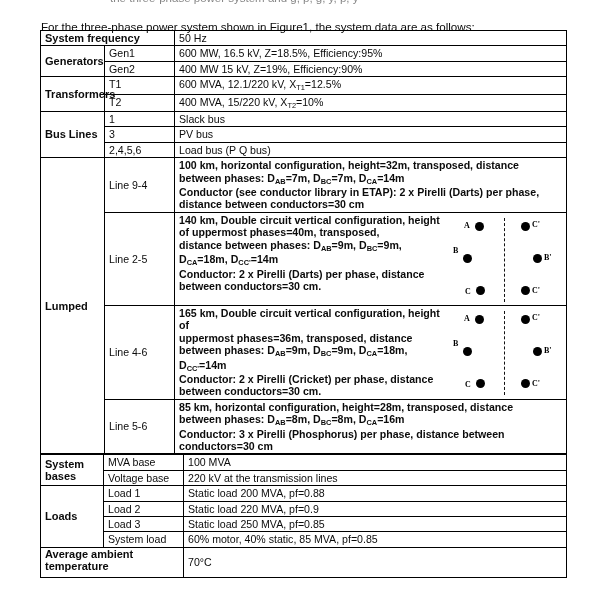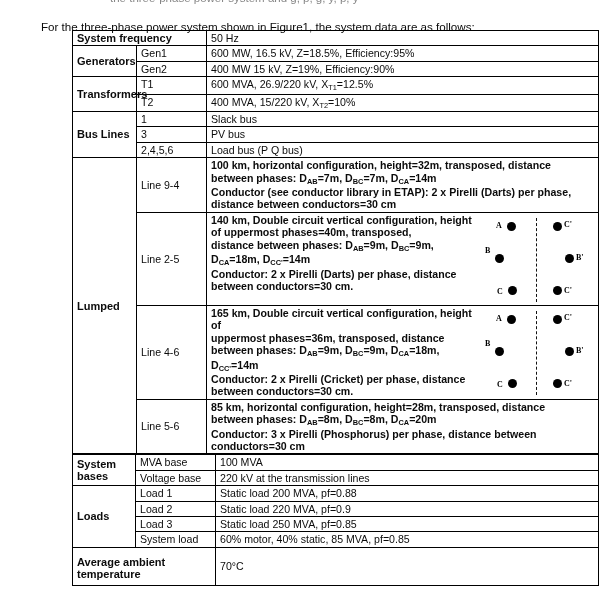--- a/index.html
+++ b/index.html
@@ -46,21 +46,20 @@
     left: 40px;
     width: 526px;
   }
 
   table.data {
     border-collapse: collapse;
     table-layout: fixed;
     width: 526px;
     font-size: 10.6px;
     line-height: 12.4px;
-    margin-left: 32px;
   }
 
   table.data td {
     border: 0.8px solid #000;
     padding: 1px 3px 1px 4px;
     vertical-align: top;
     color: #0b0b0b;
   }
 
   
@@ -170,21 +169,21 @@
     <td>600 MW, 16.5 kV, Z=18.5%, Efficiency:95%</td>
   </tr>
   <tr>
     <td>Gen2</td>
     <td>400 MW 15 kV, Z=19%, Efficiency:90%</td>
   </tr>
 
   <tr class="sect-top">
     <td class="lbl" rowspan="2">Transformers</td>
     <td>T1</td>
-    <td class="nowrap"><span>600 MVA, 26.9/220 kV, X</span><sub>T1</sub><span>=12.5%</span></td>
+    <td class="nowrap"><span>600 MVA, 12.1/220 kV, X</span><sub>T1</sub><span>=12.5%</span></td>
   </tr>
   <tr>
     <td>T2</td>
     <td class="nowrap"><span>400 MVA, 15/220 kV, X</span><sub>T2</sub><span>=10%</span></td>
   </tr>
 
   <tr class="sect-top">
     <td class="lbl" rowspan="3">Bus Lines</td>
     <td>1</td>
     <td>Slack bus</td>
@@ -274,21 +273,21 @@
       </div>
     </td>
   </tr>
 
   <tr>
     <td class="mid">Line 5-6</td>
     <td class="cfgcell">
       <div class="cfg-inner">
         <div class="cfg-text">
           <div>85 km, horizontal configuration, height=28m, transposed, distance</div>
-          <div><span>between phases: D</span><sub>AB</sub><span>=8m, D</span><sub>BC</sub><span>=8m, D</span><sub>CA</sub><span>=20m</span></div>
+          <div><span>between phases: D</span><sub>AB</sub><span>=8m, D</span><sub>BC</sub><span>=8m, D</span><sub>CA</sub><span>=16m</span></div>
           <div>Conductor: 3 x Pirelli (Phosphorus) per phase, distance between</div>
           <div>conductors=30 cm</div>
         </div>
       </div>
     </td>
   </tr>
 </tbody>
     </table>
 
 <table class="data">
@@ -321,18 +320,18 @@
   <tr>
     <td>Load 3</td>
     <td>Static load 250 MVA, pf=0.85</td>
   </tr>
   <tr>
     <td>System load</td>
     <td>60% motor, 40% static, 85 MVA, pf=0.85</td>
   </tr>
 
   <tr class="sect-top sect-bot">
-    <td class="lbl mid" colspan="2" style="padding-top:8px;padding-bottom:4px;">Average ambient temperature</td>
+    <td class="lbl mid" colspan="2" style="padding-top:0;padding-bottom:4px;">Average ambient temperature</td>
     <td class="mid">70°C</td>
   </tr>
 </tbody>
     </table>
 </div>
 
 </body></html>

